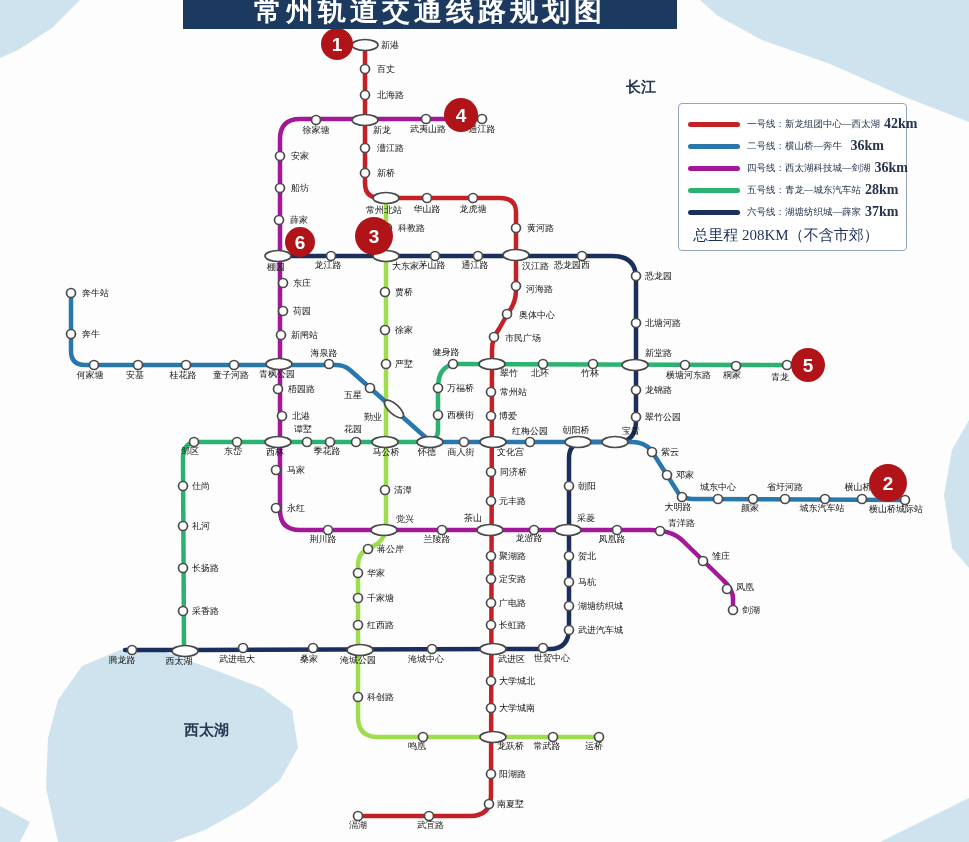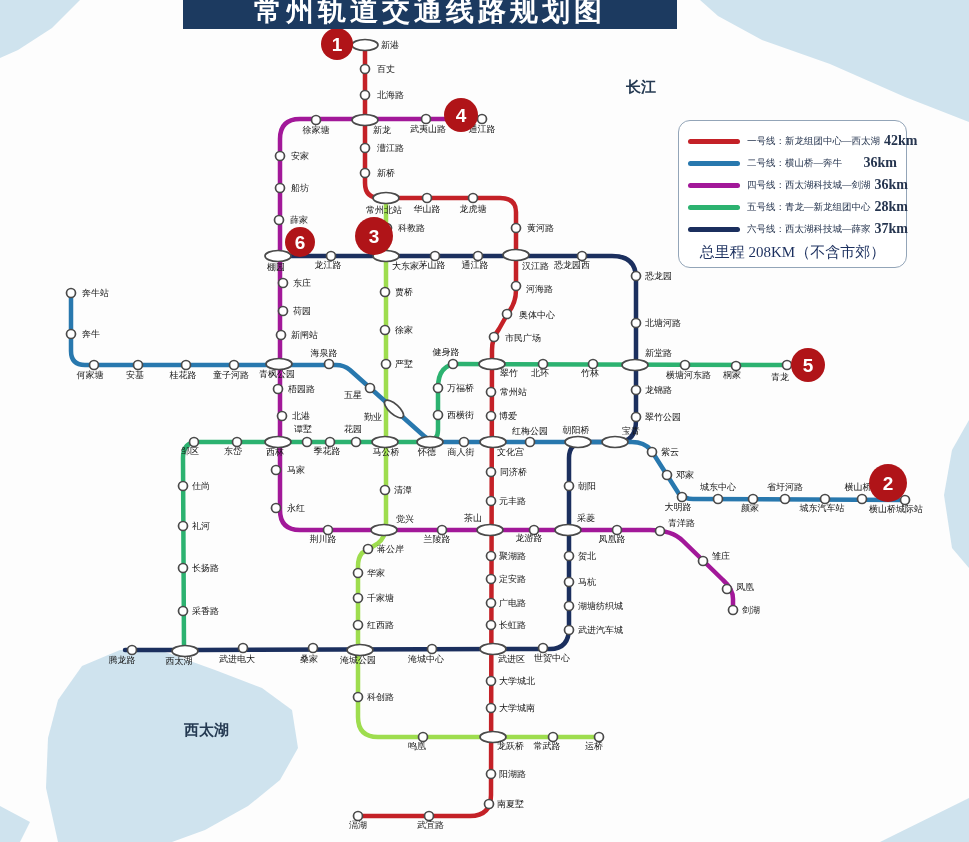--- a/index.html
+++ b/index.html
@@ -1,22 +1,22 @@
 <!DOCTYPE html>
 <html><head>
 <meta charset="utf-8">
 <style>
   html,body{margin:0;padding:0;background:#fff;}
   .stage{position:relative;width:969px;height:842px;background:#fdfdfd;overflow:hidden;font-family:"Liberation Sans",sans-serif;}
   #metro-svg{position:absolute;left:0;top:0;}
   .titlebar{position:absolute;left:183px;top:-8px;width:494px;height:37px;background:#1c3a60;
     color:#fff;display:flex;align-items:center;justify-content:center;font-size:28px;font-weight:bold;
     letter-spacing:4px;font-family:"Liberation Sans",sans-serif;}
-  .legend{position:absolute;left:678px;top:120px;width:229px;background:rgba(255,255,255,.94);
-    border:1.5px solid #93a5b8;border-radius:12px;padding:9px 9px 5px 9px;box-sizing:border-box;
+  .legend{position:absolute;left:678px;top:103px;width:229px;background:rgba(255,255,255,.94);
+    border:1.5px solid #93a5b8;border-radius:4px;padding:9px 22px 5px 9px;box-sizing:border-box;
     font-family:"Liberation Serif",serif;}
   .legend-row{display:flex;align-items:center;height:22px;}
   .swatch{width:52px;height:5px;border-radius:3px;margin-right:7px;flex:none;}
   .legend-label{font-size:9.5px;color:#26354f;flex:1;white-space:nowrap;}
   .legend-dist{font-size:14px;color:#26354f;margin-left:4px;font-weight:bold;}
   .legend-footer{text-align:center;font-size:15px;color:#1b2f5e;margin-top:3px;}
   .stn{font-family:"Liberation Serif",serif;font-size:9px;fill:#141414;}
   .badge-num{font-family:"Liberation Sans",sans-serif;font-size:19px;font-weight:bold;fill:#ffffff;}
   .geo{font-family:"Liberation Serif",serif;font-size:15px;font-weight:bold;fill:#253a52;}
 </style>
@@ -339,24 +339,24 @@
           <span class="legend-label">二号线：横山桥—奔牛</span>
           <span class="legend-dist">36km</span>
         </div>
         <div class="legend-row">
           <span class="swatch" style="background: rgb(162, 24, 153);"></span>
           <span class="legend-label">四号线：西太湖科技城—剑湖</span>
           <span class="legend-dist">36km</span>
         </div>
         <div class="legend-row">
           <span class="swatch" style="background: rgb(44, 178, 112);"></span>
-          <span class="legend-label">五号线：青龙—新龙组团中心</span>
+          <span class="legend-label">五号线：青龙—城东汽车站</span>
           <span class="legend-dist">28km</span>
         </div>
         <div class="legend-row">
           <span class="swatch" style="background: rgb(27, 47, 94);"></span>
-          <span class="legend-label">六号线：西太湖科技城—薛家</span>
+          <span class="legend-label">六号线：湖塘纺织城—薛家</span>
           <span class="legend-dist">37km</span>
         </div>
       </div>
     <div class="legend-footer">总里程  208KM（不含市郊）</div>
   </div>
 </div>
 
 </body></html>

